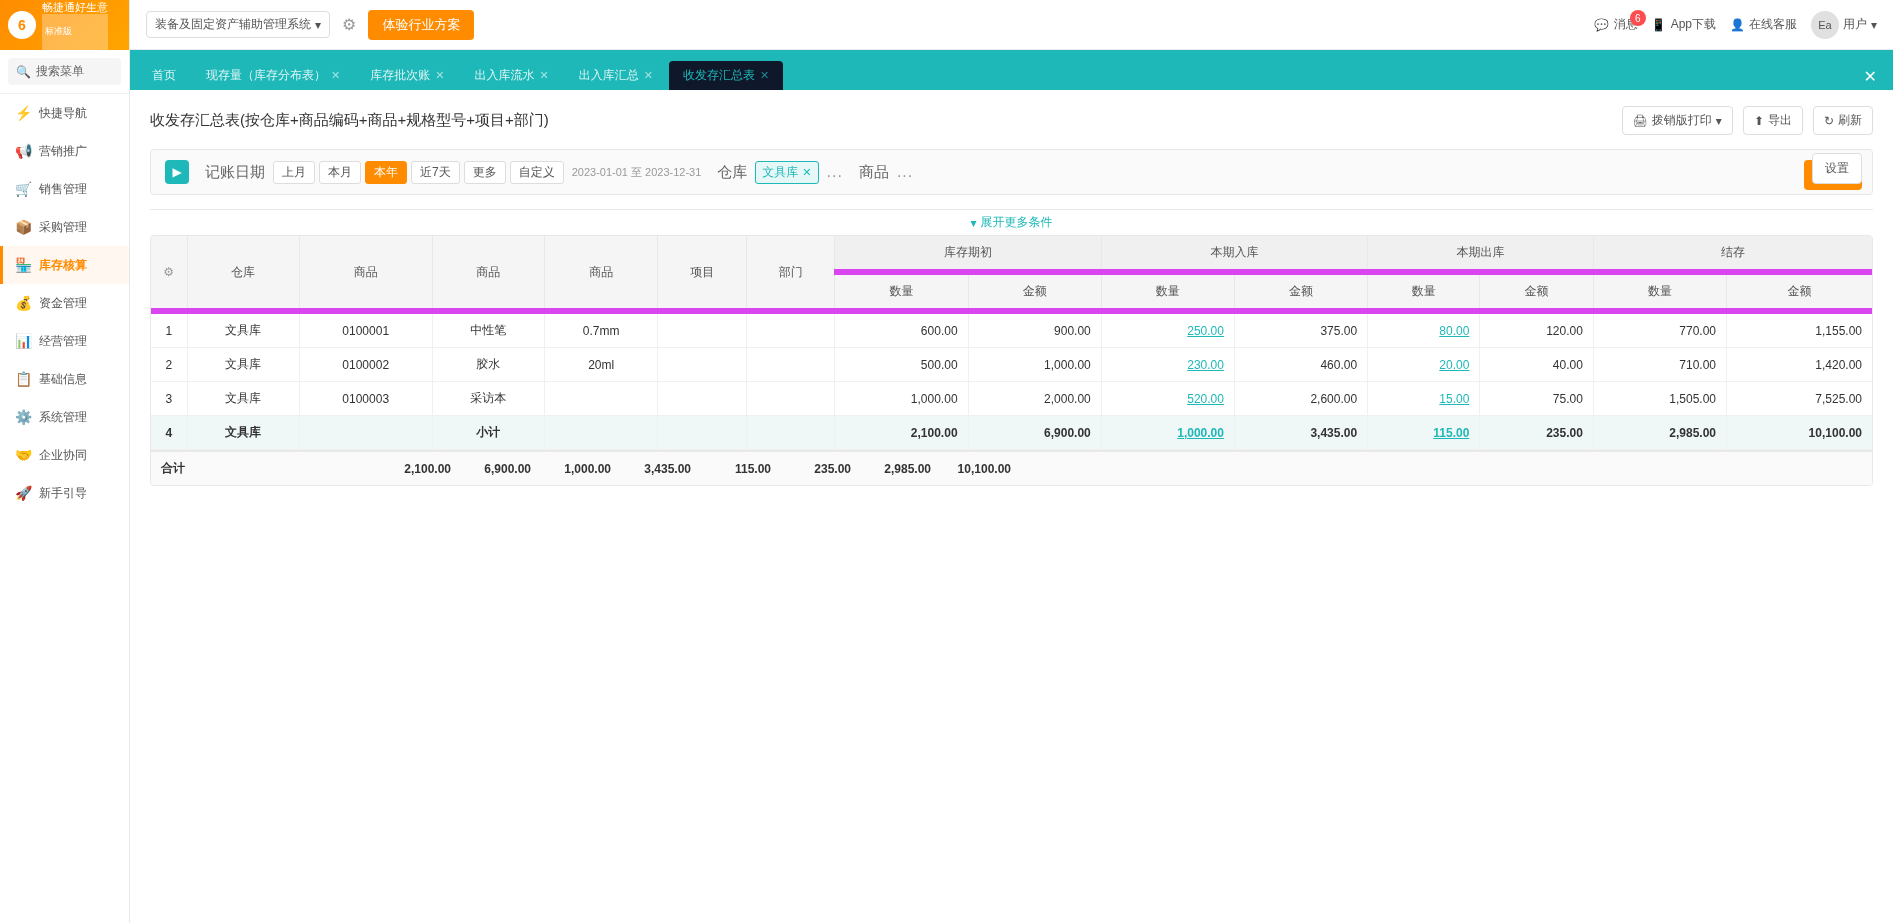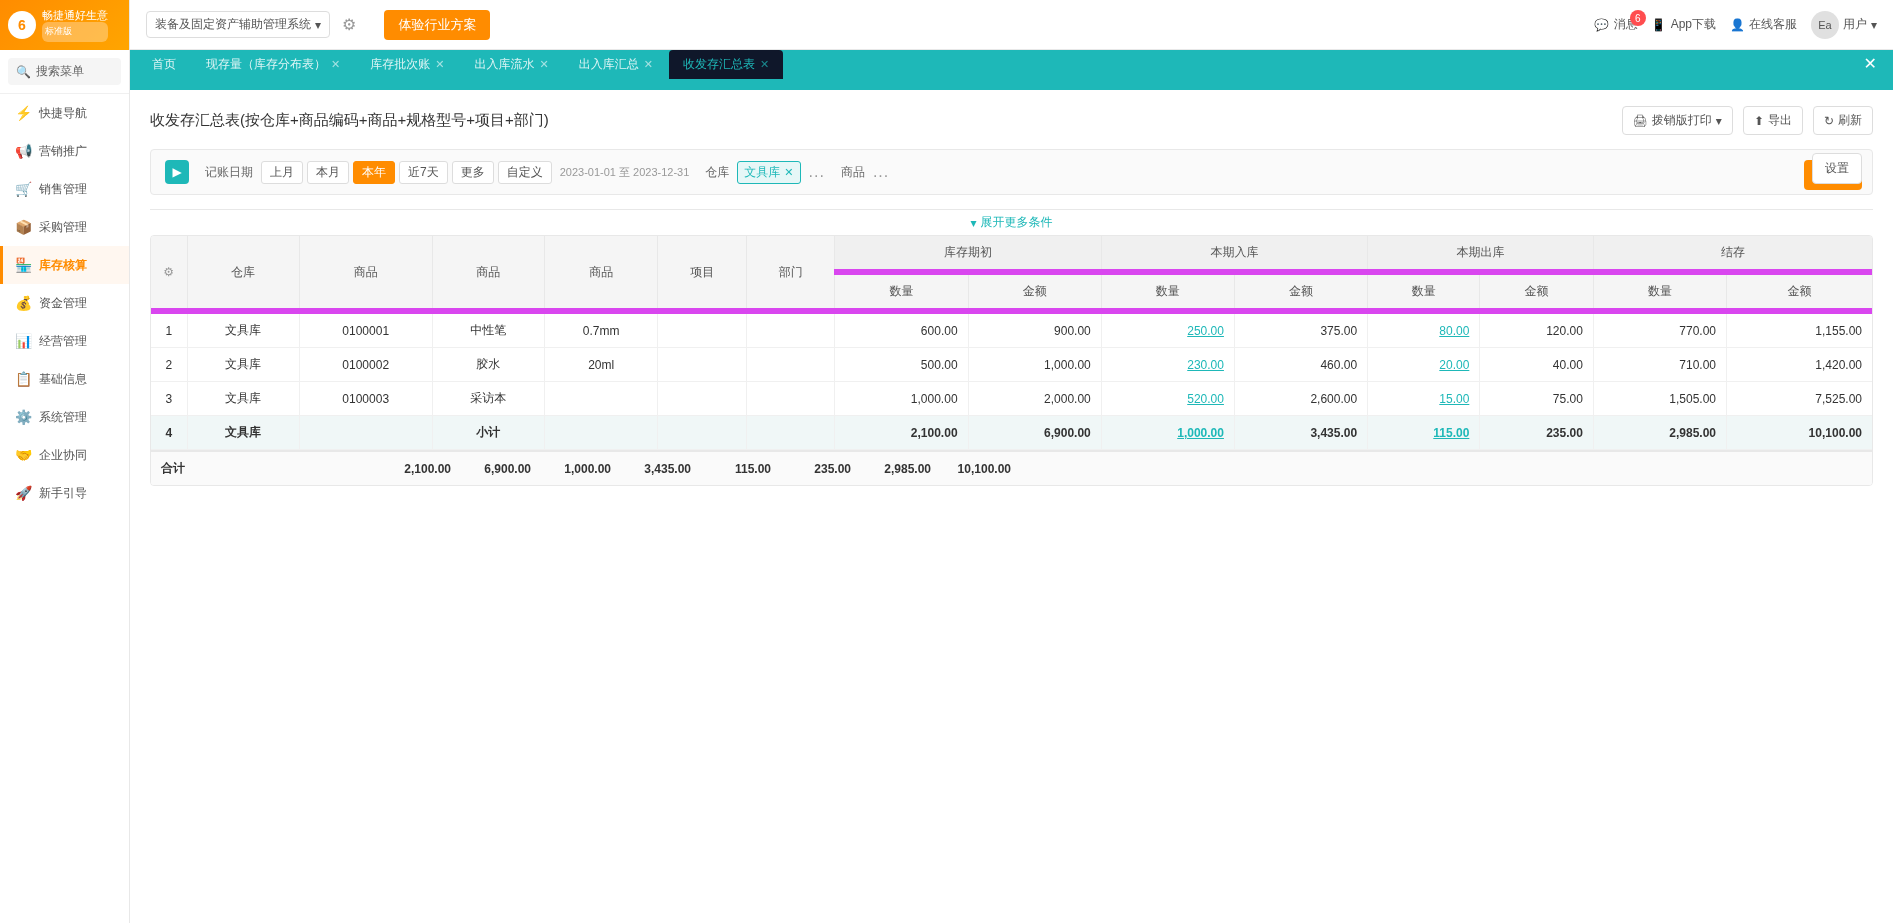--- a/index.html
+++ b/index.html
@@ -3,43 +3,43 @@
   <meta charset="utf-8">
   <style>
     * { box-sizing: border-box; margin: 0; padding: 0; }
     body { font-family: "Microsoft YaHei", "PingFang SC", sans-serif; font-size: 13px; background: #f0f2f5; color: #333; display: flex; height: 923px; overflow: hidden; }
 
     
     .sidebar { width: 130px; background: #fff; border-right: 1px solid #e8e8e8; display: flex; flex-direction: column; height: 100%; flex-shrink: 0; }
     .sidebar-logo { background: linear-gradient(135deg, #ff8c00, #ffa500); padding: 10px 8px; display: flex; align-items: center; gap: 6px; height: 50px; }
     .sidebar-logo-icon { width: 28px; height: 28px; background: #fff; border-radius: 50%; display: flex; align-items: center; justify-content: center; color: #ff8c00; font-weight: bold; font-size: 14px; }
     .sidebar-logo-text { color: #fff; font-size: 11px; line-height: 1.3; }
-    .sidebar-logo-badge { font-size: 9px; background: rgba(255,255,255,0.3); padding: 4px 3px; border-radius: 6px; }
+    .sidebar-logo-badge { font-size: 9px; background: rgba(255,255,255,0.3); padding: 12px 3px; border-radius: 0; }
     .sidebar-search { padding: 8px; border-bottom: 1px solid #f0f0f0; }
     .sidebar-search-btn { width: 100%; display: flex; align-items: center; gap: 5px; background: #f5f5f5; border: none; border-radius: 4px; padding: 5px 8px; cursor: pointer; color: #666; font-size: 12px; }
     .sidebar-nav { flex: 1; overflow-y: auto; }
     .sidebar-item { display: flex; align-items: center; gap: 6px; padding: 10px 12px; cursor: pointer; color: #555; font-size: 12px; border-left: 3px solid transparent; }
     .sidebar-item.active { background: #fff7f0; color: #ff8c00; border-left-color: #ff8c00; font-weight: bold; }
     .sidebar-item-icon { width: 18px; height: 18px; display: flex; align-items: center; justify-content: center; font-size: 14px; flex-shrink: 0; }
 
     
     .main { flex: 1; display: flex; flex-direction: column; overflow: hidden; }
 
     
     .topbar { height: 50px; background: #fff; border-bottom: 1px solid #e8e8e8; display: flex; align-items: center; padding: 0 16px; gap: 12px; flex-shrink: 0; }
     .topbar-system-select { display: flex; align-items: center; gap: 4px; border: 1px solid #ddd; border-radius: 4px; padding: 4px 8px; cursor: pointer; font-size: 12px; color: #555; }
-    .topbar-btn-experience { background: #ff8c00; color: #fff; border: none; border-radius: 4px; padding: 6px 14px; cursor: pointer; font-size: 13px; margin-left: 16px; }
+    .topbar-btn-experience { background: #ff8c00; color: #fff; border: none; border-radius: 4px; padding: 6px 14px; cursor: pointer; font-size: 13px; }
     .topbar-spacer { flex: 1; }
     .topbar-actions { display: flex; align-items: center; gap: 14px; }
     .topbar-action-item { display: flex; align-items: center; gap: 4px; cursor: pointer; color: #555; font-size: 12px; position: relative; }
     .badge { background: #ff4d4f; color: #fff; border-radius: 10px; font-size: 10px; padding: 0 4px; min-width: 16px; height: 16px; display: flex; align-items: center; justify-content: center; position: absolute; top: -6px; right: -8px; }
     .user-avatar { width: 28px; height: 28px; background: #e0e0e0; border-radius: 50%; display: flex; align-items: center; justify-content: center; font-size: 11px; }
 
     
-    .tabs-bar { height: 40px; background: #1eb8b8; display: flex; align-items: flex-start; padding: 0 8px; gap: 2px; flex-shrink: 0; }
+    .tabs-bar { height: 40px; background: #1eb8b8; display: flex; align-items: flex-end; padding: 0 8px; gap: 2px; flex-shrink: 0; }
     .tab { display: flex; align-items: center; gap: 5px; padding: 6px 14px; border-radius: 4px 4px 0 0; cursor: pointer; font-size: 12px; color: rgba(255,255,255,0.85); white-space: nowrap; }
     .tab.active { background: #0f172a; color: #1eb8b8; font-weight: 500; }
     .tab-close { font-size: 11px; opacity: 0.7; }
     .tabs-close-all { margin-left: auto; color: #fff; cursor: pointer; font-size: 16px; padding: 4px 8px; }
 
     
     .page-content { flex: 1; overflow-y: auto; background: #f0f2f5; padding: 0; }
     .page-inner { background: #fff; margin: 0; padding: 16px 20px; min-height: 100%; }
 
     
@@ -47,21 +47,21 @@
     .page-title { font-size: 15px; font-weight: normal; color: #333; }
     .page-header-actions { display: flex; align-items: center; gap: 10px; }
     .btn-print { display: flex; align-items: center; gap: 4px; border: 1px solid #ddd; border-radius: 4px; padding: 5px 10px; cursor: pointer; background: #fff; font-size: 12px; color: #555; }
     .btn-export { display: flex; align-items: center; gap: 4px; border: 1px solid #ddd; border-radius: 4px; padding: 5px 10px; cursor: pointer; background: #fff; font-size: 12px; color: #555; }
     .btn-refresh { display: flex; align-items: center; gap: 4px; border: 1px solid #ddd; border-radius: 4px; padding: 5px 10px; cursor: pointer; background: #fff; font-size: 12px; color: #555; }
 
     
     .filter-area { border: 1px solid #e8e8e8; border-radius: 4px; padding: 10px 14px; margin-bottom: 14px; display: flex; align-items: center; gap: 16px; flex-wrap: wrap; background: #fafafa; position: relative; }
     .filter-toggle { width: 24px; height: 24px; background: #1eb8b8; border-radius: 4px; display: flex; align-items: center; justify-content: center; cursor: pointer; color: #fff; font-size: 12px; flex-shrink: 0; }
     .filter-section { display: flex; align-items: center; gap: 8px; }
-    .filter-label { color: #666; font-size: 12px; white-space: nowrap; }
+    .filter-label { color: #666; font-size: 15px; white-space: nowrap; }
     .filter-date-btns { display: flex; gap: 4px; }
     .date-btn { padding: 2px 8px; border: 1px solid #ddd; border-radius: 3px; cursor: pointer; font-size: 12px; background: #fff; color: #555; }
     .date-btn.active { background: #ff8c00; color: #fff; border-color: #ff8c00; }
     .filter-date-range { font-size: 11px; color: #999; }
     .filter-tag { display: flex; align-items: center; gap: 4px; background: #e6f7f7; border: 1px solid #1eb8b8; border-radius: 3px; padding: 2px 6px; font-size: 12px; color: #1eb8b8; }
     .filter-tag-close { cursor: pointer; color: #1eb8b8; font-size: 11px; }
     .filter-warehouse { display: flex; align-items: center; gap: 8px; }
     .filter-goods { display: flex; align-items: center; gap: 8px; }
     .filter-dots { color: #999; cursor: pointer; font-size: 16px; letter-spacing: 1px; }
     .btn-query { background: #ff8c00; color: #fff; border: none; border-radius: 4px; padding: 6px 16px; cursor: pointer; font-size: 13px; position: absolute; right: 10px; top: 10px; }

